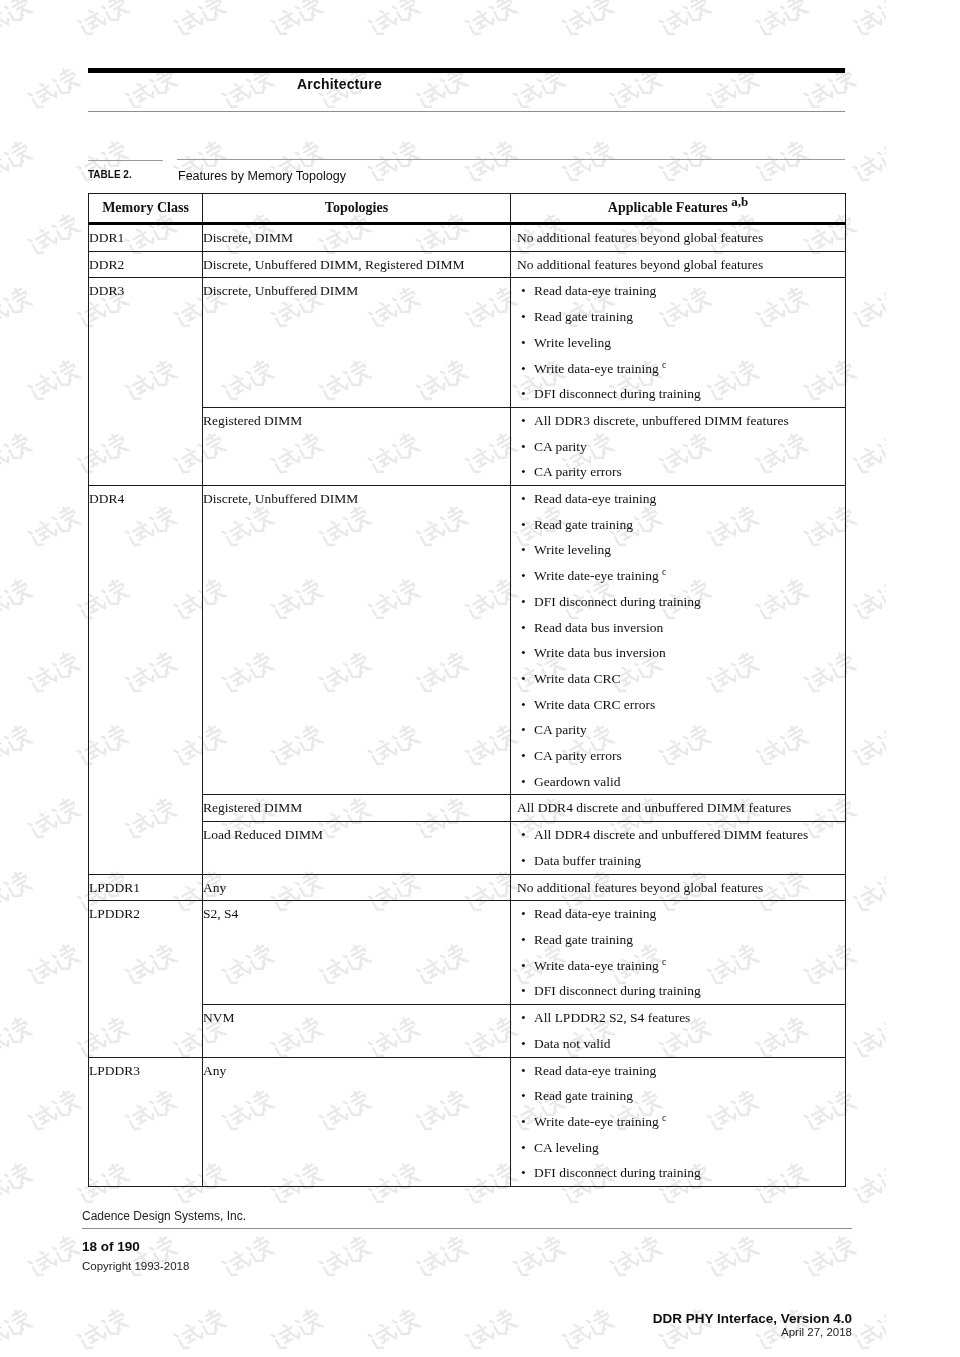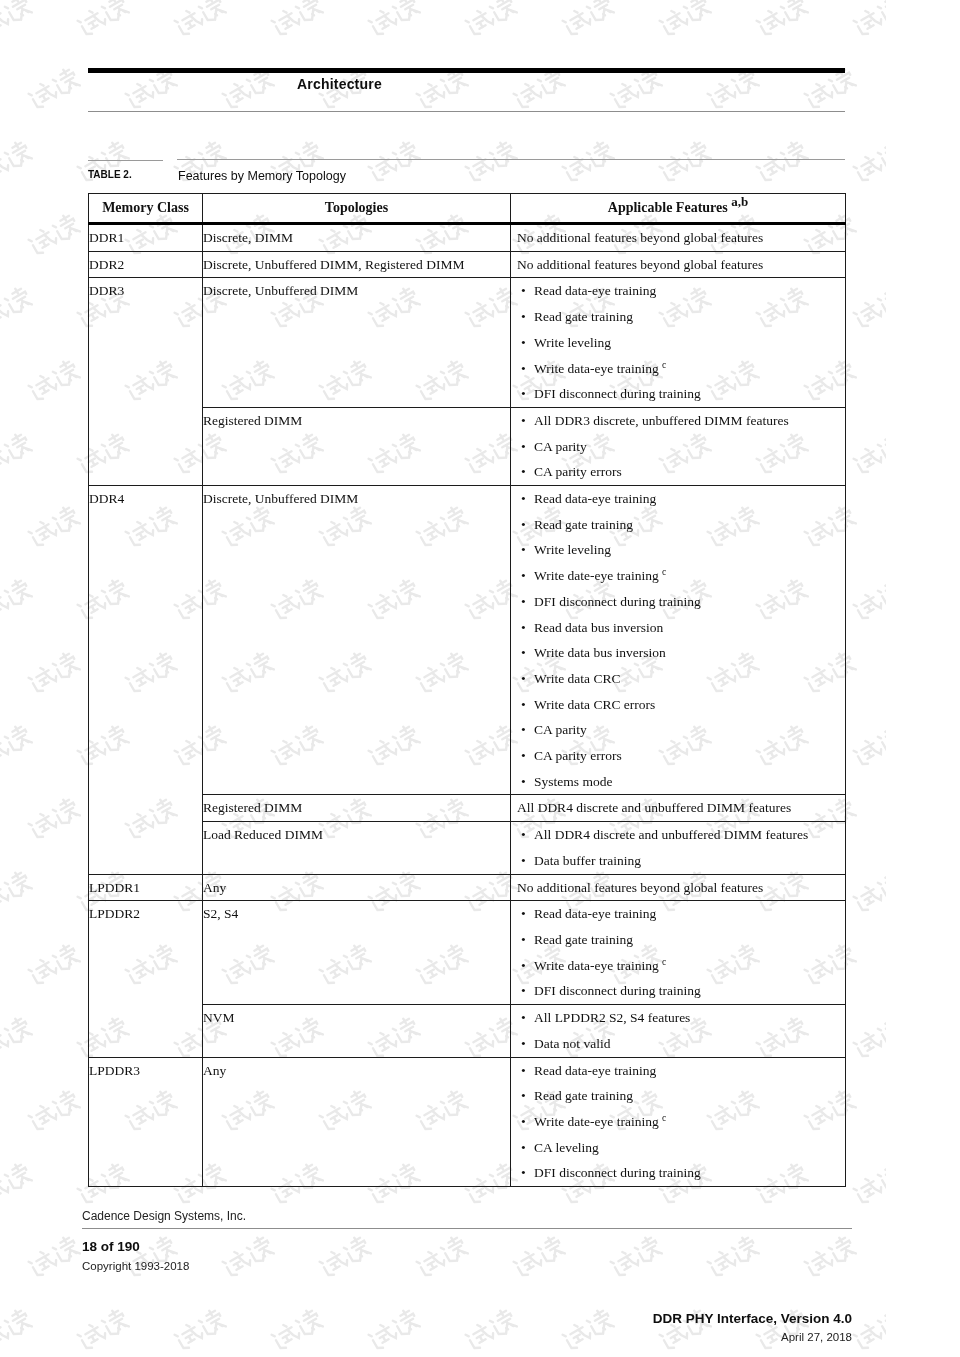--- a/index.html
+++ b/index.html
@@ -35,21 +35,21 @@
   .blt{display:inline-block;width:13px;}
   sup{font-size:9.5px;line-height:0;}
   th sup{font-size:13px;}
 
   .footer-rule{left:82px;top:1228px;width:770px;height:1px;background:#8d8d8d;}
   .f-page{left:82px;top:1239px;font-weight:bold;font-size:13.5px;}
   .f-copy{left:82px;top:1260px;font-size:11.5px;color:#222;}
   .f-co{left:82px;top:1209px;font-size:12px;color:#222;}
   .f-right{right:108px;top:1311px;text-align:right;}
   .f-doc{font-weight:bold;font-size:13.5px;}
-  .f-date{font-size:11.5px;margin-top:5px;color:#222;}
+  .f-date{font-size:11.5px;color:#222;}
 </style>
 </head>
 <body>
 
 <div class="page">
 
   <svg id="wm-layer" viewBox="0 0 960 1357" xmlns="http://www.w3.org/2000/svg" aria-hidden="true">
     <defs>
       <g id="wm-stamp" fill="none" stroke="#e9e9e9" stroke-width="2.4" stroke-linecap="round">
         <g transform="translate(-26,-13)">
@@ -374,21 +374,21 @@
               <div class="feat-line b"><span class="blt">•</span><span>Read gate training</span></div>
               <div class="feat-line b"><span class="blt">•</span><span>Write leveling</span></div>
               <div class="feat-line b"><span class="blt">•</span><span>Write date-eye training</span> <sup>c</sup></div>
               <div class="feat-line b"><span class="blt">•</span><span>DFI disconnect during training</span></div>
               <div class="feat-line b"><span class="blt">•</span><span>Read data bus inversion</span></div>
               <div class="feat-line b"><span class="blt">•</span><span>Write data bus inversion</span></div>
               <div class="feat-line b"><span class="blt">•</span><span>Write data CRC</span></div>
               <div class="feat-line b"><span class="blt">•</span><span>Write data CRC errors</span></div>
               <div class="feat-line b"><span class="blt">•</span><span>CA parity</span></div>
               <div class="feat-line b"><span class="blt">•</span><span>CA parity errors</span></div>
-              <div class="feat-line b"><span class="blt">•</span><span>Systems mode</span></div>
+              <div class="feat-line b"><span class="blt">•</span><span>Geardown valid</span></div>
             </td>
           </tr>
           <tr>
             <td class="topo">Registered DIMM</td>
             <td class="featcell">
               <div class="feat-line"><span>All DDR4 discrete and unbuffered DIMM features</span></div>
             </td>
           </tr>
           <tr>
             <td class="topo">Load Reduced DIMM</td>

